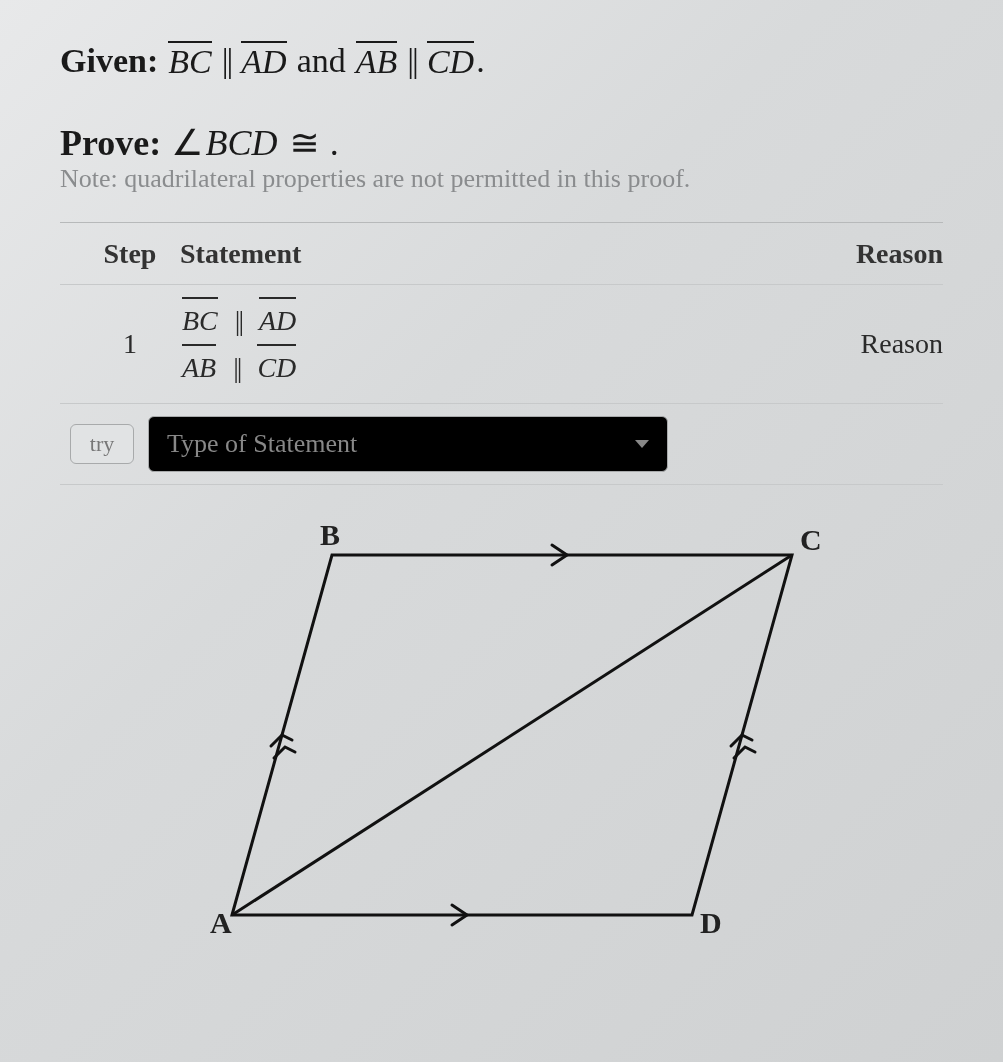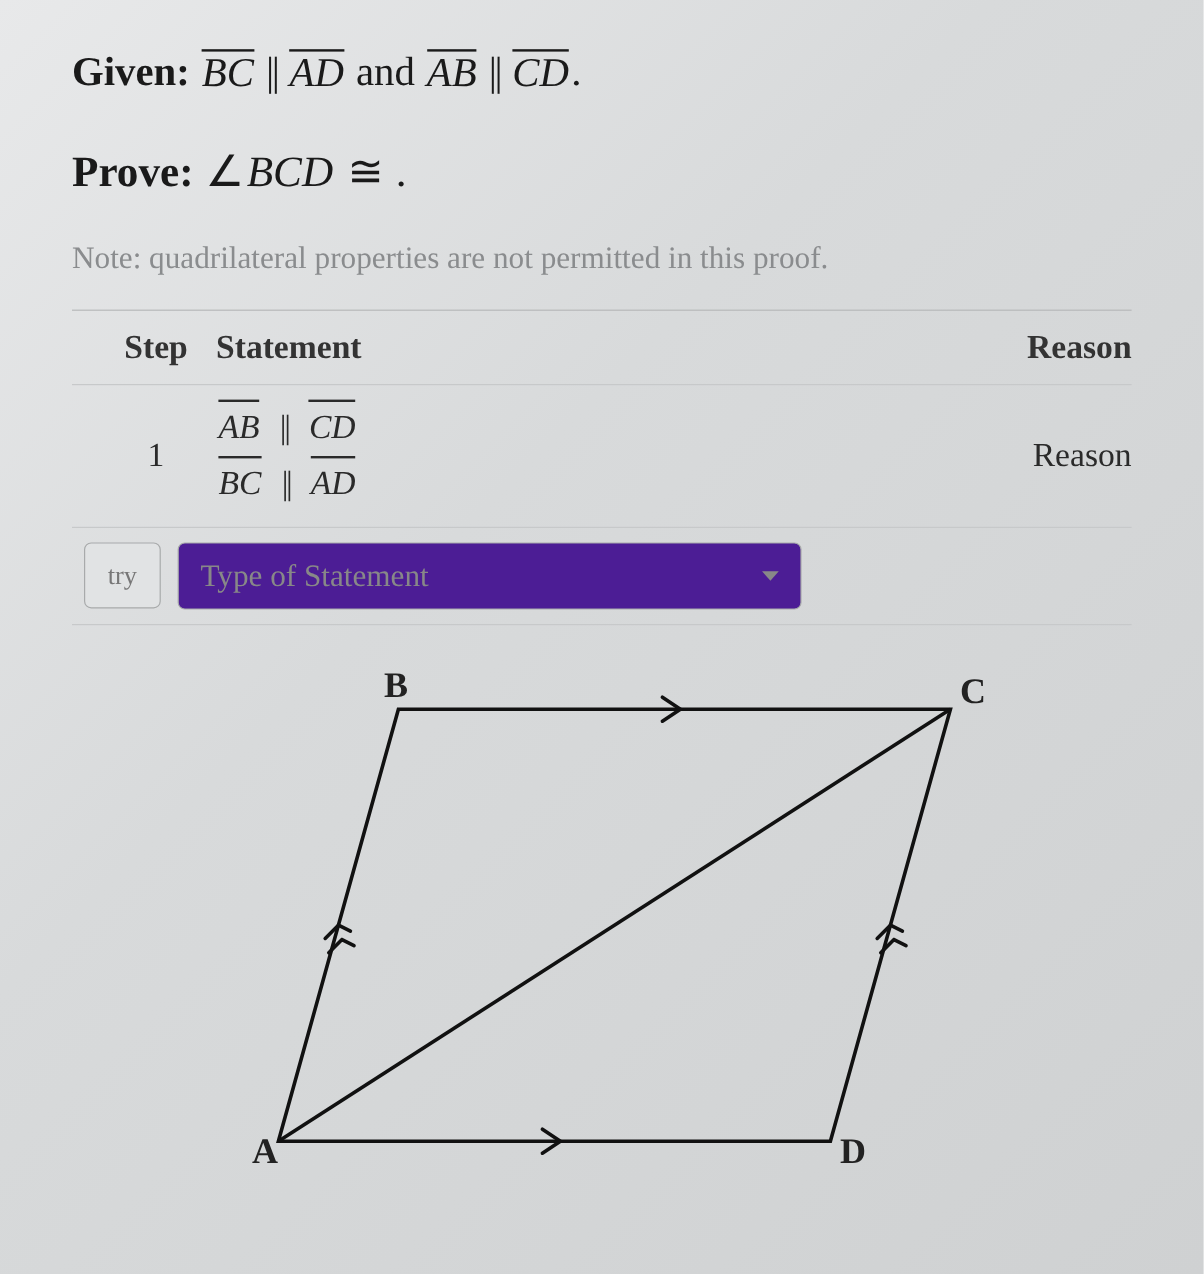--- a/index.html
+++ b/index.html
@@ -17,21 +17,20 @@
     font-size: 34px;
     color: #1a1a1a;
     margin-bottom: 40px;
     display: flex;
     align-items: center;
     flex-wrap: wrap;
   }
   .prove-line {
     font-size: 36px;
     color: #1a1a1a;
-    margin-bottom: 36px;
     display: flex;
     align-items: center;
     flex-wrap: wrap;
   }
   .label-bold { font-weight: 600; margin-right: 8px; }
   .seg {
     position: relative;
     font-style: italic;
     display: inline-block;
     padding-top: 2px;
@@ -84,37 +83,37 @@
     padding: 12px 0;
   }
   .try-row {
     display: flex;
     align-items: center;
     padding: 12px 0 12px 10px;
     border-bottom: 1px solid #c7c9ca;
   }
   .try-btn {
     width: 64px;
-    height: 55px;
+    height: 40px;
     border: 1px solid #a8aaab;
     border-radius: 6px;
     background: #e1e3e4;
     color: #777;
     font-size: 22px;
     font-family: inherit;
     margin-right: 14px;
     cursor: pointer;
   }
   .stmt-select {
     flex: 1;
     max-width: 520px;
     height: 56px;
     border: 1px solid #a8aaab;
     border-radius: 6px;
-    background: #4c1d95;
+    background: #000000;
     display: flex;
     align-items: center;
     justify-content: space-between;
     padding: 0 18px;
     color: #888;
     font-size: 26px;
     cursor: pointer;
   }
   .chev {
     width: 0; height: 0;
@@ -163,28 +162,28 @@
   <div class="proof-row header-row">
     <div class="col-step">Step</div>
     <div class="col-stmt">Statement</div>
     <div class="col-reason">Reason</div>
   </div>
 
   <div class="proof-row">
     <div class="col-step">1</div>
     <div class="col-stmt step1-stmt">
       <div>
+        <span class="seg">BC</span>
+        <span class="par">||</span>
+        <span class="seg">AD</span>
+      </div>
+      <div>
         <span class="seg">AB</span>
         <span class="par">||</span>
         <span class="seg">CD</span>
-      </div>
-      <div>
-        <span class="seg">BC</span>
-        <span class="par">||</span>
-        <span class="seg">AD</span>
       </div>
     </div>
     <div class="col-reason">Reason</div>
   </div>
 
   <div class="try-row">
     <button class="try-btn">try</button>
     <div class="stmt-select">
       <span>Type of Statement</span>
       <span class="chev"></span>

